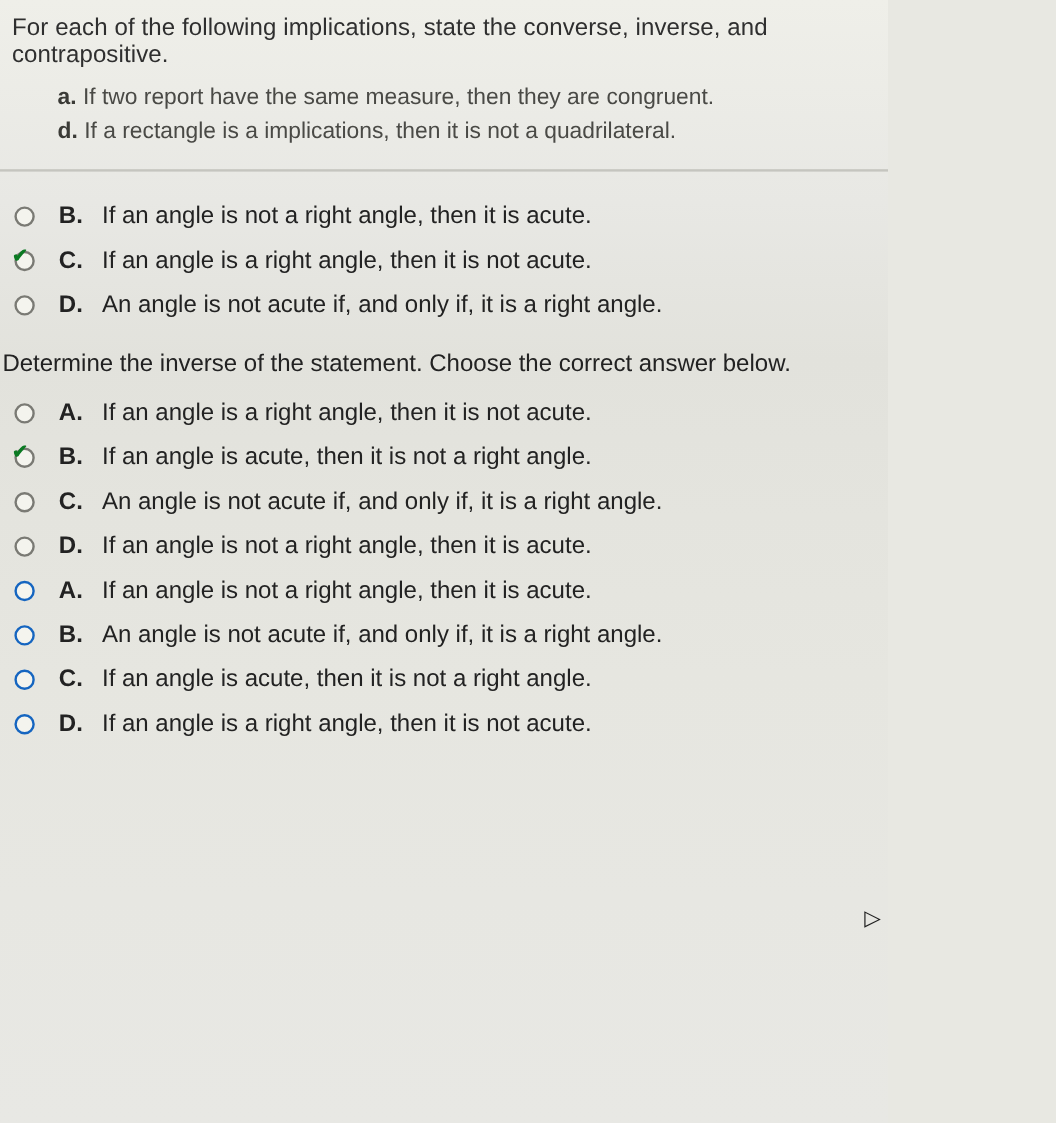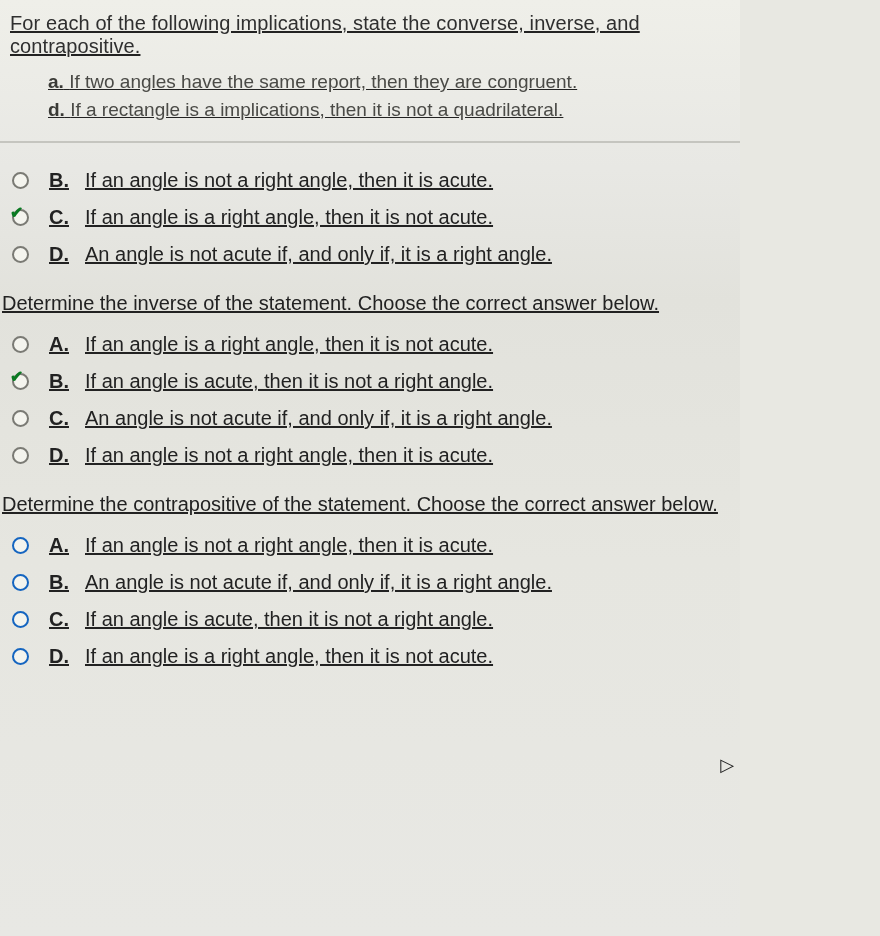--- a/index.html
+++ b/index.html
@@ -9,21 +9,20 @@
     font-family: Arial, Helvetica, sans-serif;
     background: #e8e8e2;
     color: #222;
     overflow: hidden;
   }
   .page {
     width: 740px;
     height: 936px;
     position: relative;
     background: linear-gradient(180deg, #efefe9 0%, #e8e8e4 18%, #e2e2dc 32%, #e6e6e0 60%, #e8e8e4 100%);
-    text-decoration: underline;
   }
   .header-block {
     padding: 12px 10px 18px 10px;
     border-bottom: 2px solid #c5c5bf;
   }
   .main-instruction {
     font-size: 20px;
     color: #2f2f2f;
     margin: 0 0 10px 0;
     letter-spacing: 0.1px;
@@ -82,21 +81,21 @@
 </head>
 <body>
 
 <div class="page">
 
   <div class="header-block">
     <p class="main-instruction">For each of the following implications, state the converse, inverse, and contrapositive.</p>
     <div class="sub-list">
       <p class="sub-item">
         <span class="letter">a.</span>
-        <span>If two angles have the same report, then they are congruent.</span>
+        <span>If two report have the same measure, then they are congruent.</span>
       </p>
       <p class="sub-item">
         <span class="letter">d.</span>
         <span>If a rectangle is a implications, then it is not a quadrilateral.</span>
       </p>
     </div>
   </div>
 
   <div class="body-block">
 
@@ -139,21 +138,20 @@
         <span class="opt-letter">C.</span>
         <span class="opt-text">An angle is not acute if, and only if, it is a right angle.</span>
       </div>
       <div class="option-row">
         <span class="radio"></span>
         <span class="opt-letter">D.</span>
         <span class="opt-text">If an angle is not a right angle, then it is acute.</span>
       </div>
     </div>
 
-    <p class="prompt">Determine the contrapositive of the statement. Choose the correct answer below.</p>
     <div class="options">
       <div class="option-row">
         <span class="radio blue"></span>
         <span class="opt-letter">A.</span>
         <span class="opt-text">If an angle is not a right angle, then it is acute.</span>
       </div>
       <div class="option-row">
         <span class="radio blue"></span>
         <span class="opt-letter">B.</span>
         <span class="opt-text">An angle is not acute if, and only if, it is a right angle.</span>

